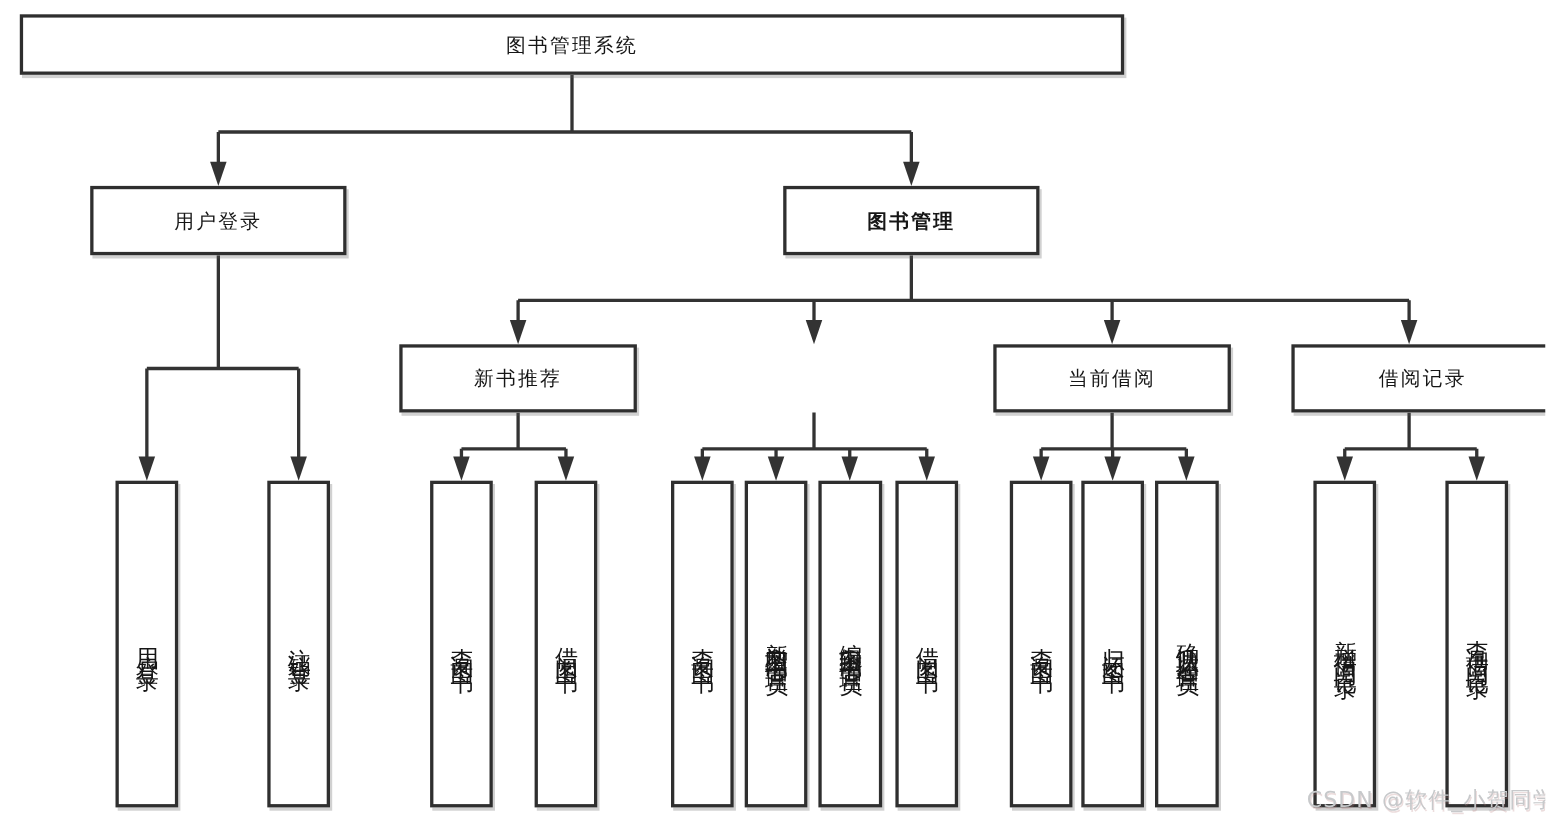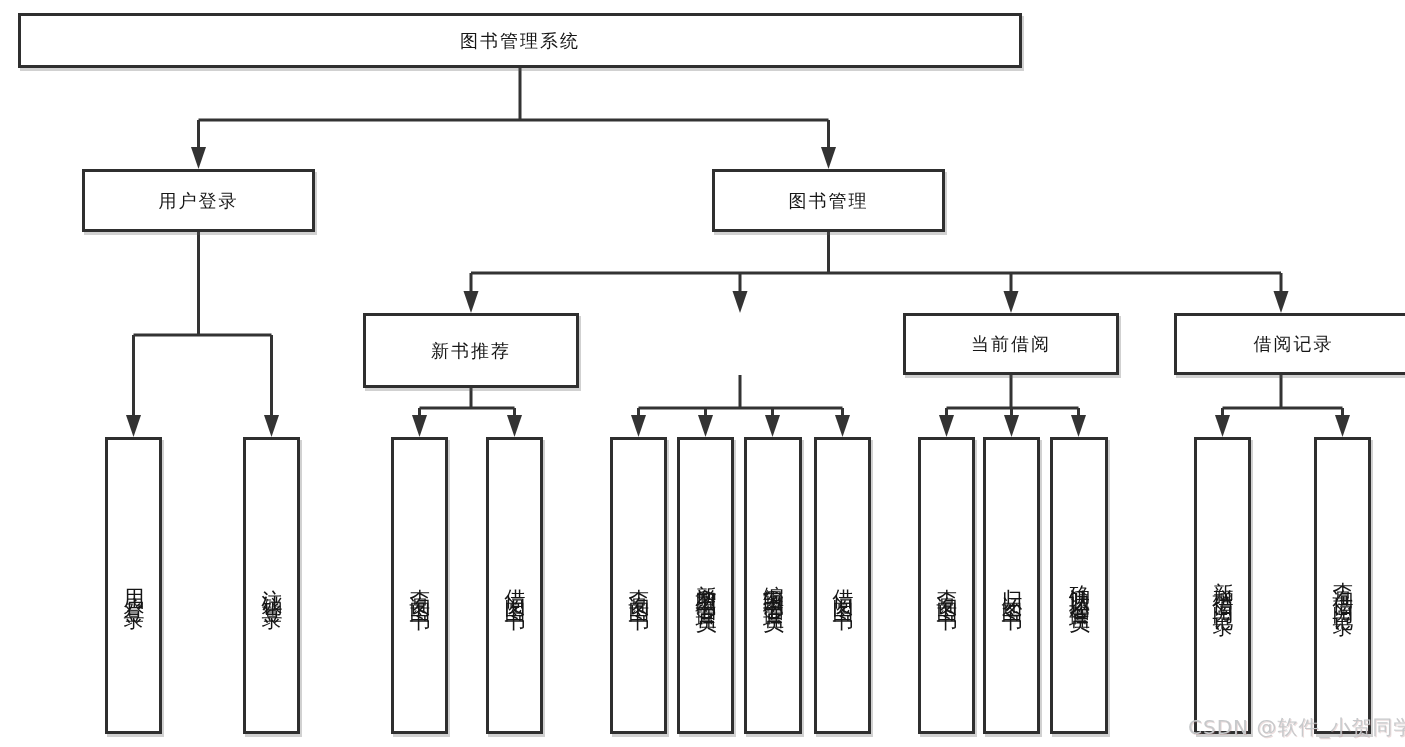--- a/index.html
+++ b/index.html
@@ -93,25 +93,25 @@
     </g>
   </svg>
 
   <div class="node hnode" style="left:18px;top:13px;width:1004px;height:55px;">
     <span>图书管理系统</span>
   </div>
 
   <div class="node hnode" style="left:82px;top:169px;width:233px;height:63px;">
     <span>用户登录</span>
   </div>
-  <div class="node hnode" style="left:712px;top:169px;width:233px;height:63px;">
+  <div class="node hnode" style="left:712px;top:169px;width:233px;height:63px;font-weight:bold;">
     <span>图书管理</span>
   </div>
 
-  <div class="node hnode" style="left:363px;top:313px;width:216px;height:75px;">
+  <div class="node hnode" style="left:363px;top:313px;width:216px;height:62px;">
     <span>新书推荐</span>
   </div>
   <div class="node hnode" style="left:903px;top:313px;width:216px;height:62px;justify-content:center;">
     <span>当前借阅</span>
   </div>
   <div class="node hnode" style="left:1174px;top:313px;width:239px;height:62px;">
     <span>借阅记录</span>
   </div>
 
   <div class="node leaf" style="left:105px;top:437px;width:57px;height:297px;">

